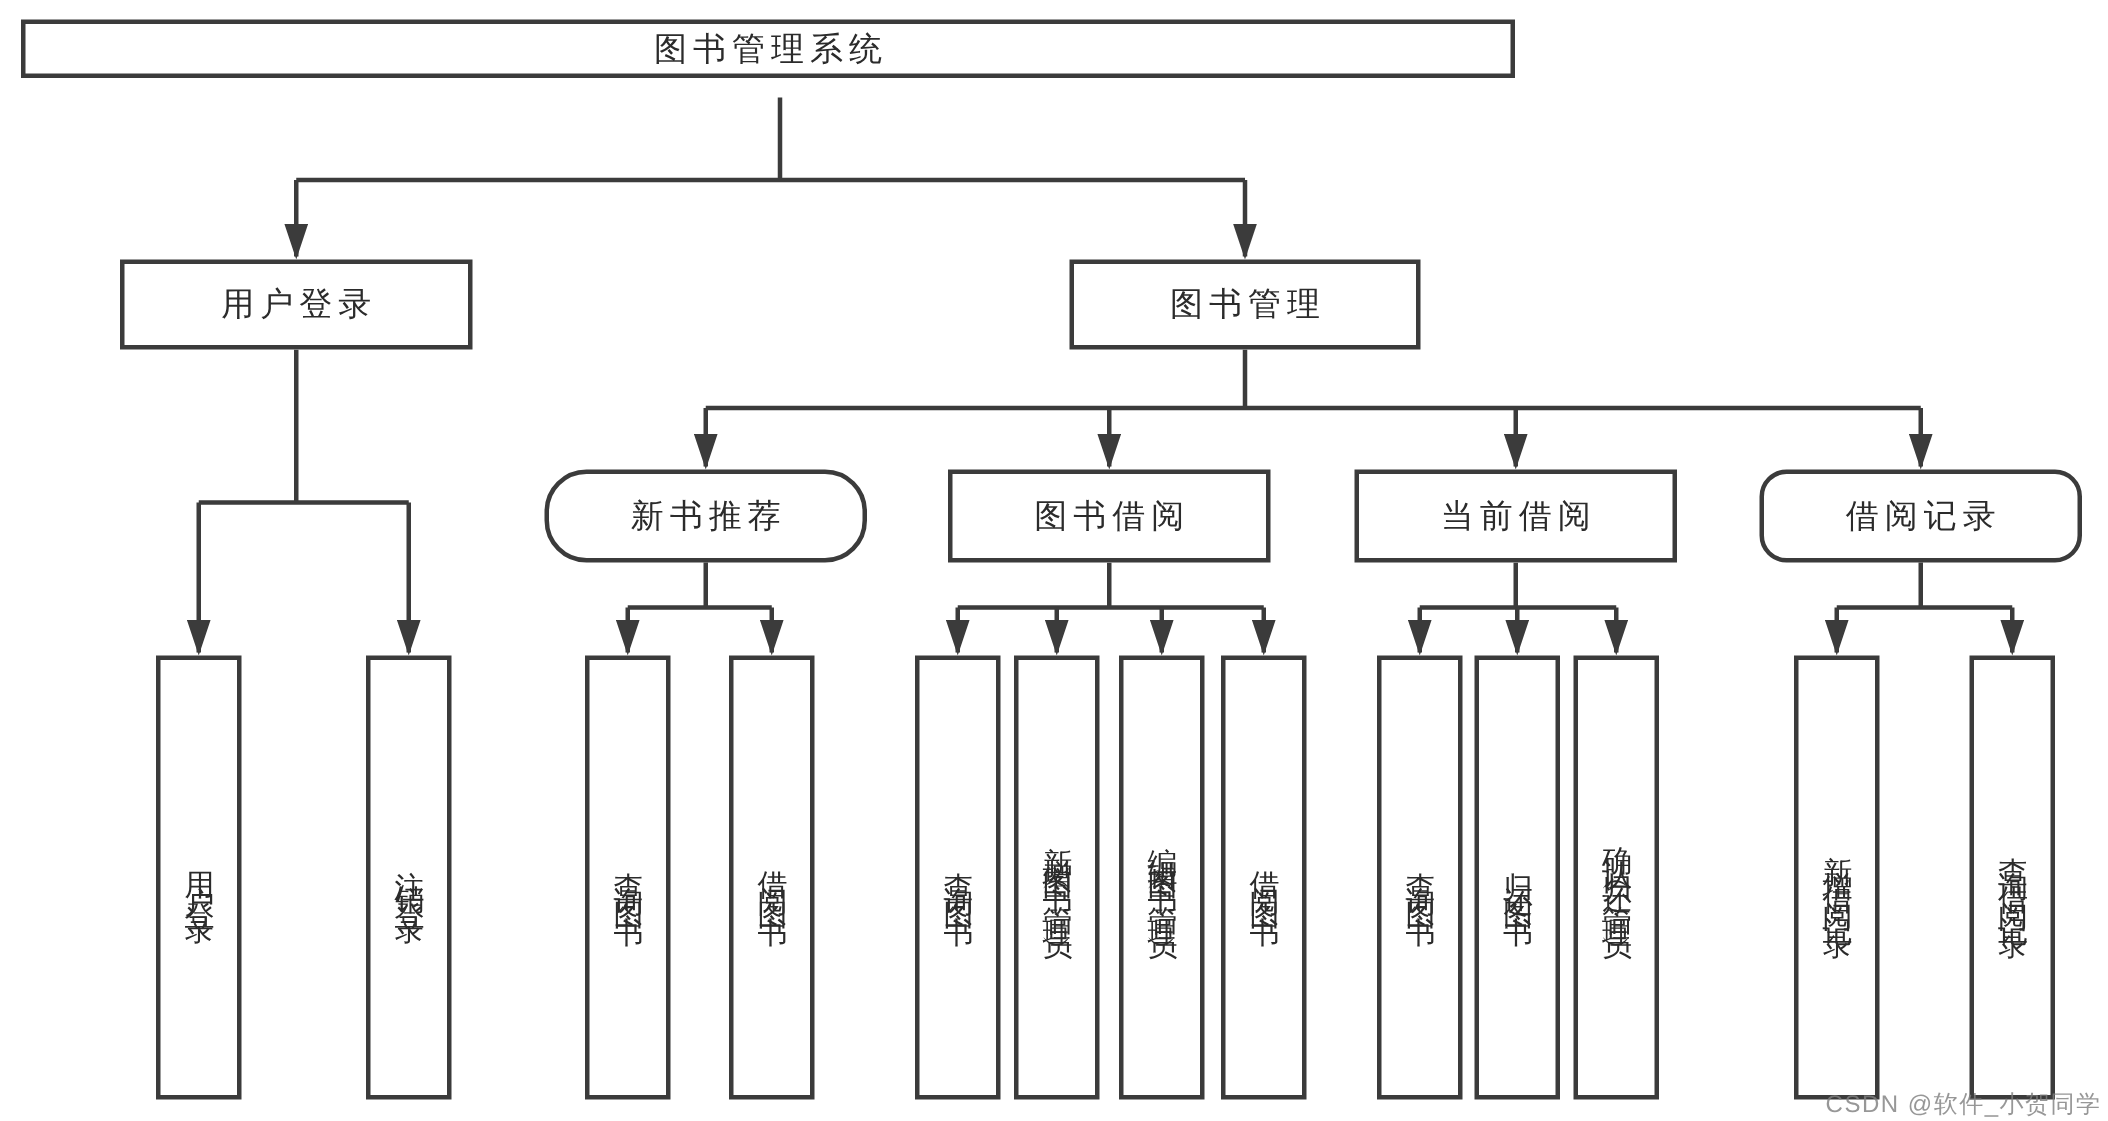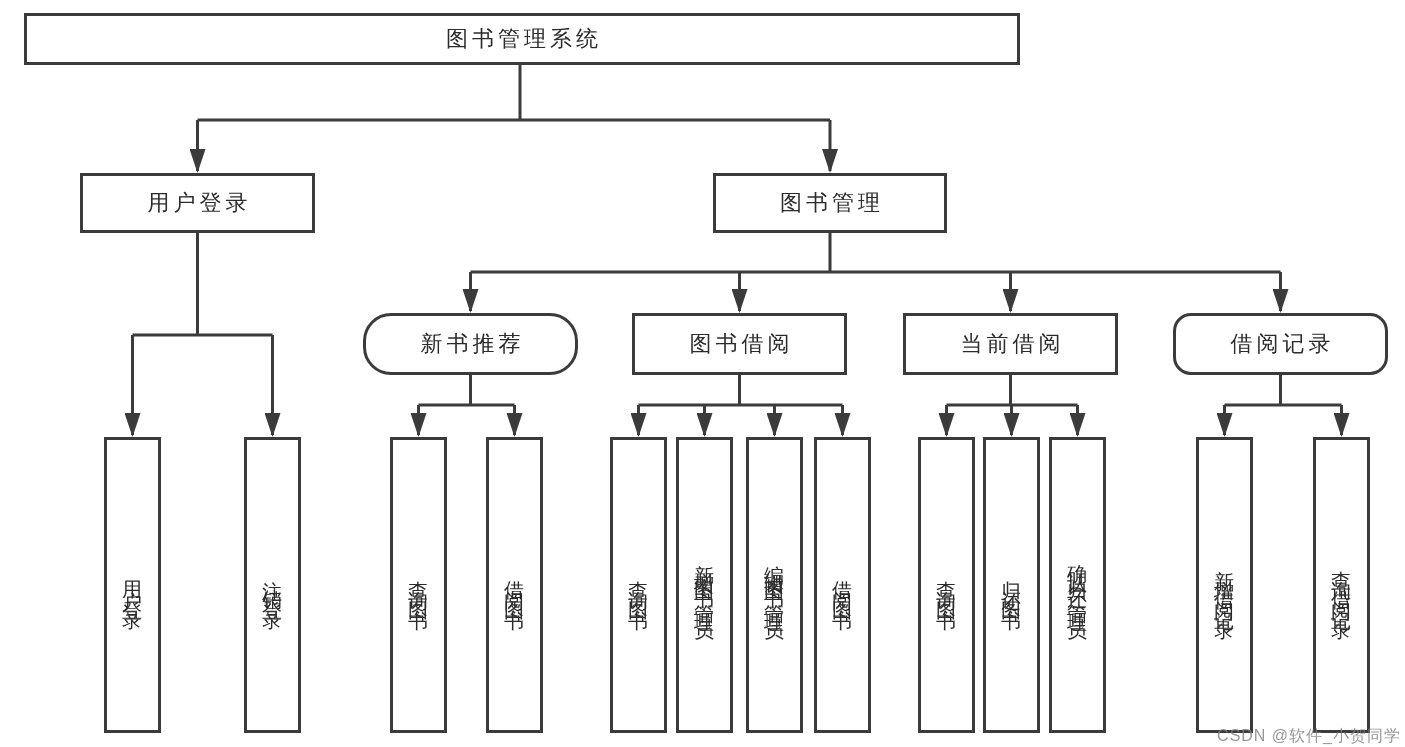--- a/index.html
+++ b/index.html
@@ -95,21 +95,21 @@
       <path d="M946.5,405 V435" marker-end="url(#arr)"></path>
       <path d="M1011.5,405 V435" marker-end="url(#arr)"></path>
       <path d="M1077.5,405 V435" marker-end="url(#arr)"></path>
 
       <path d="M1280.5,375 V405 M1224.5,405 H1341.5"></path>
       <path d="M1224.5,405 V435" marker-end="url(#arr)"></path>
       <path d="M1341.5,405 V435" marker-end="url(#arr)"></path>
     </g>
   </svg>
 
-  <div class="node h" style="left:24px; top:13px; width:996px; height:52px;">
+  <div class="node h" style="left:14px; top:13px; width:996px; height:39px;">
     <span>图书管理系统</span>
   </div>
 
   <div class="node h" style="left:80px; top:173px; width:235px; height:60px;">
     <span>用户登录</span>
   </div>
   <div class="node h" style="left:713px; top:173px; width:234px; height:60px;">
     <span>图书管理</span>
   </div>
 

